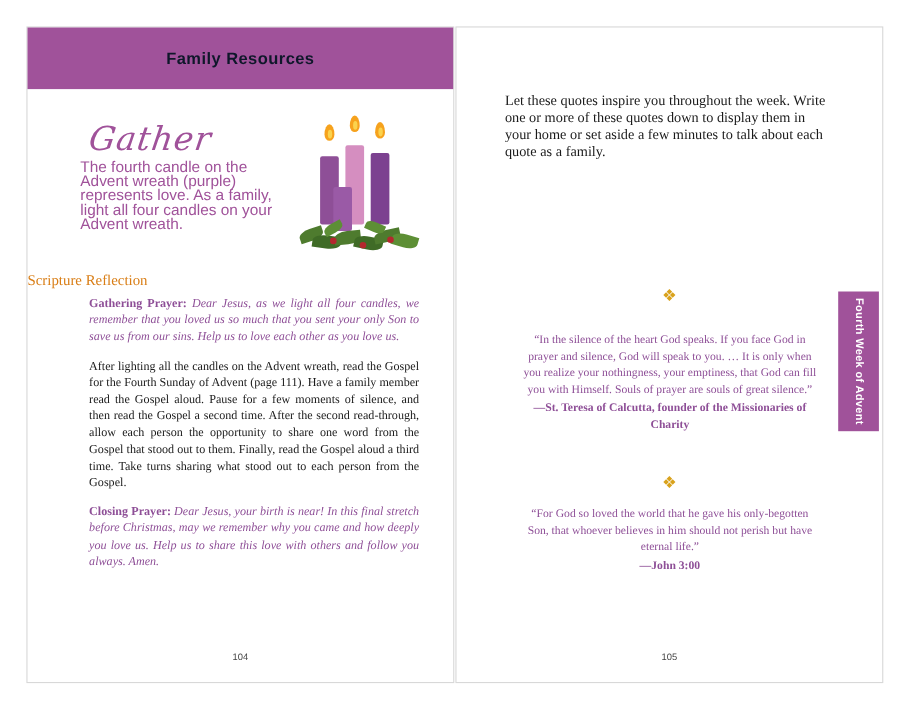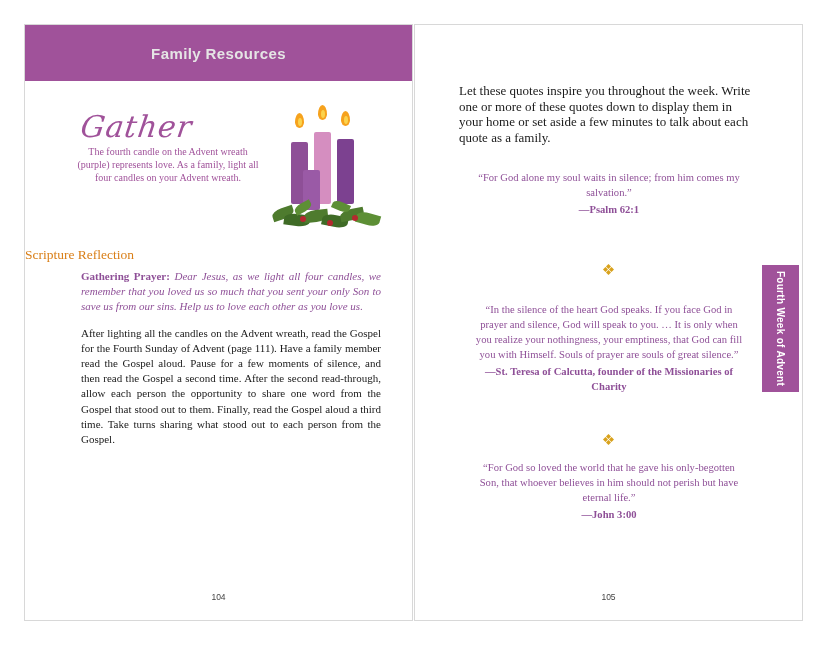--- a/index.html
+++ b/index.html
@@ -47,21 +47,21 @@
     left: 0;
     top: 0;
     width: 100%;
     height: 56px;
     background: #a0529a;
     display: flex;
     align-items: center;
     justify-content: center;
   }
   .header-band .title {
-    color: #e5e5e5;
+    color: #0f172a;
     font-family: "Liberation Sans", sans-serif;
     font-weight: bold;
     font-size: 15px;
     letter-spacing: 0.4px;
   }
 
   
   .gather-wrap {
     position: absolute;
     left: 0;
@@ -81,23 +81,23 @@
   }
   .gather-script .swash {
     display: inline-block;
     transform: skewX(-8deg);
   }
   .gather-caption {
     position: absolute;
     left: 48px;
     top: 58px;
     width: 190px;
-    text-align: center;
-    font-family: Liberation Serif, serif;
-    font-size: 10px;
+    text-align: left;
+    font-family: Liberation Sans, sans-serif;
+    font-size: 14px;
     line-height: 13px;
     color: #a0529a;
   }
 
   
   .candle-art {
     position: absolute;
     left: 245px;
     top: 18px;
     width: 120px;
@@ -301,33 +301,30 @@
           <div class="berry" style="left:82px; top:19px;"></div>
         </div>
       </div>
     </div>
 
     <div class="sr-head">Scripture Reflection</div>
 
     <div class="body-col">
       <p class="prayer"><b>Gathering Prayer:</b><span> Dear Jesus, as we light all four candles, we remember that you loved us so much that you sent your only Son to save us from our sins. Help us to love each other as you love us.</span></p>
       <p>After lighting all the candles on the Advent wreath, read the Gospel for the Fourth Sunday of Advent (page 111). Have a family member read the Gospel aloud. Pause for a few moments of silence, and then read the Gospel a second time. After the second read-through, allow each person the opportunity to share one word from the Gospel that stood out to them. Finally, read the Gospel aloud a third time. Take turns sharing what stood out to each person from the Gospel.</p>
+      <p class="prayer"><b>Closing Prayer:</b><span> Dear Jesus, your birth is near! In this final stretch before Christmas, may we remember why you came and how deeply you love us. Help us to share this love with others and follow you always. Amen.</span></p>
     </div>
 
     <div class="folio">104</div>
   </div>
 
   <div class="page-right">
 
     <div class="wow-intro">Let these quotes inspire you throughout the week. Write one or more of these quotes down to display them in your home or set aside a few minutes to talk about each quote as a family.</div>
 
-    <div class="quote-block q1">
-      <span>“For God alone my soul waits in silence; from him comes my salvation.”</span>
-      <span class="attrib">—Psalm 62:1</span>
-    </div>
 
     <div class="diamond d1">❖</div>
 
     <div class="quote-block q2">
       <span>“In the silence of the heart God speaks. If you face God in prayer and silence, God will speak to you. … It is only when you realize your nothingness, your emptiness, that God can fill you with Himself. Souls of prayer are souls of great silence.”</span>
       <span class="attrib">—St. Teresa of Calcutta, founder of the Missionaries of Charity</span>
     </div>
 
     <div class="diamond d2">❖</div>
 

